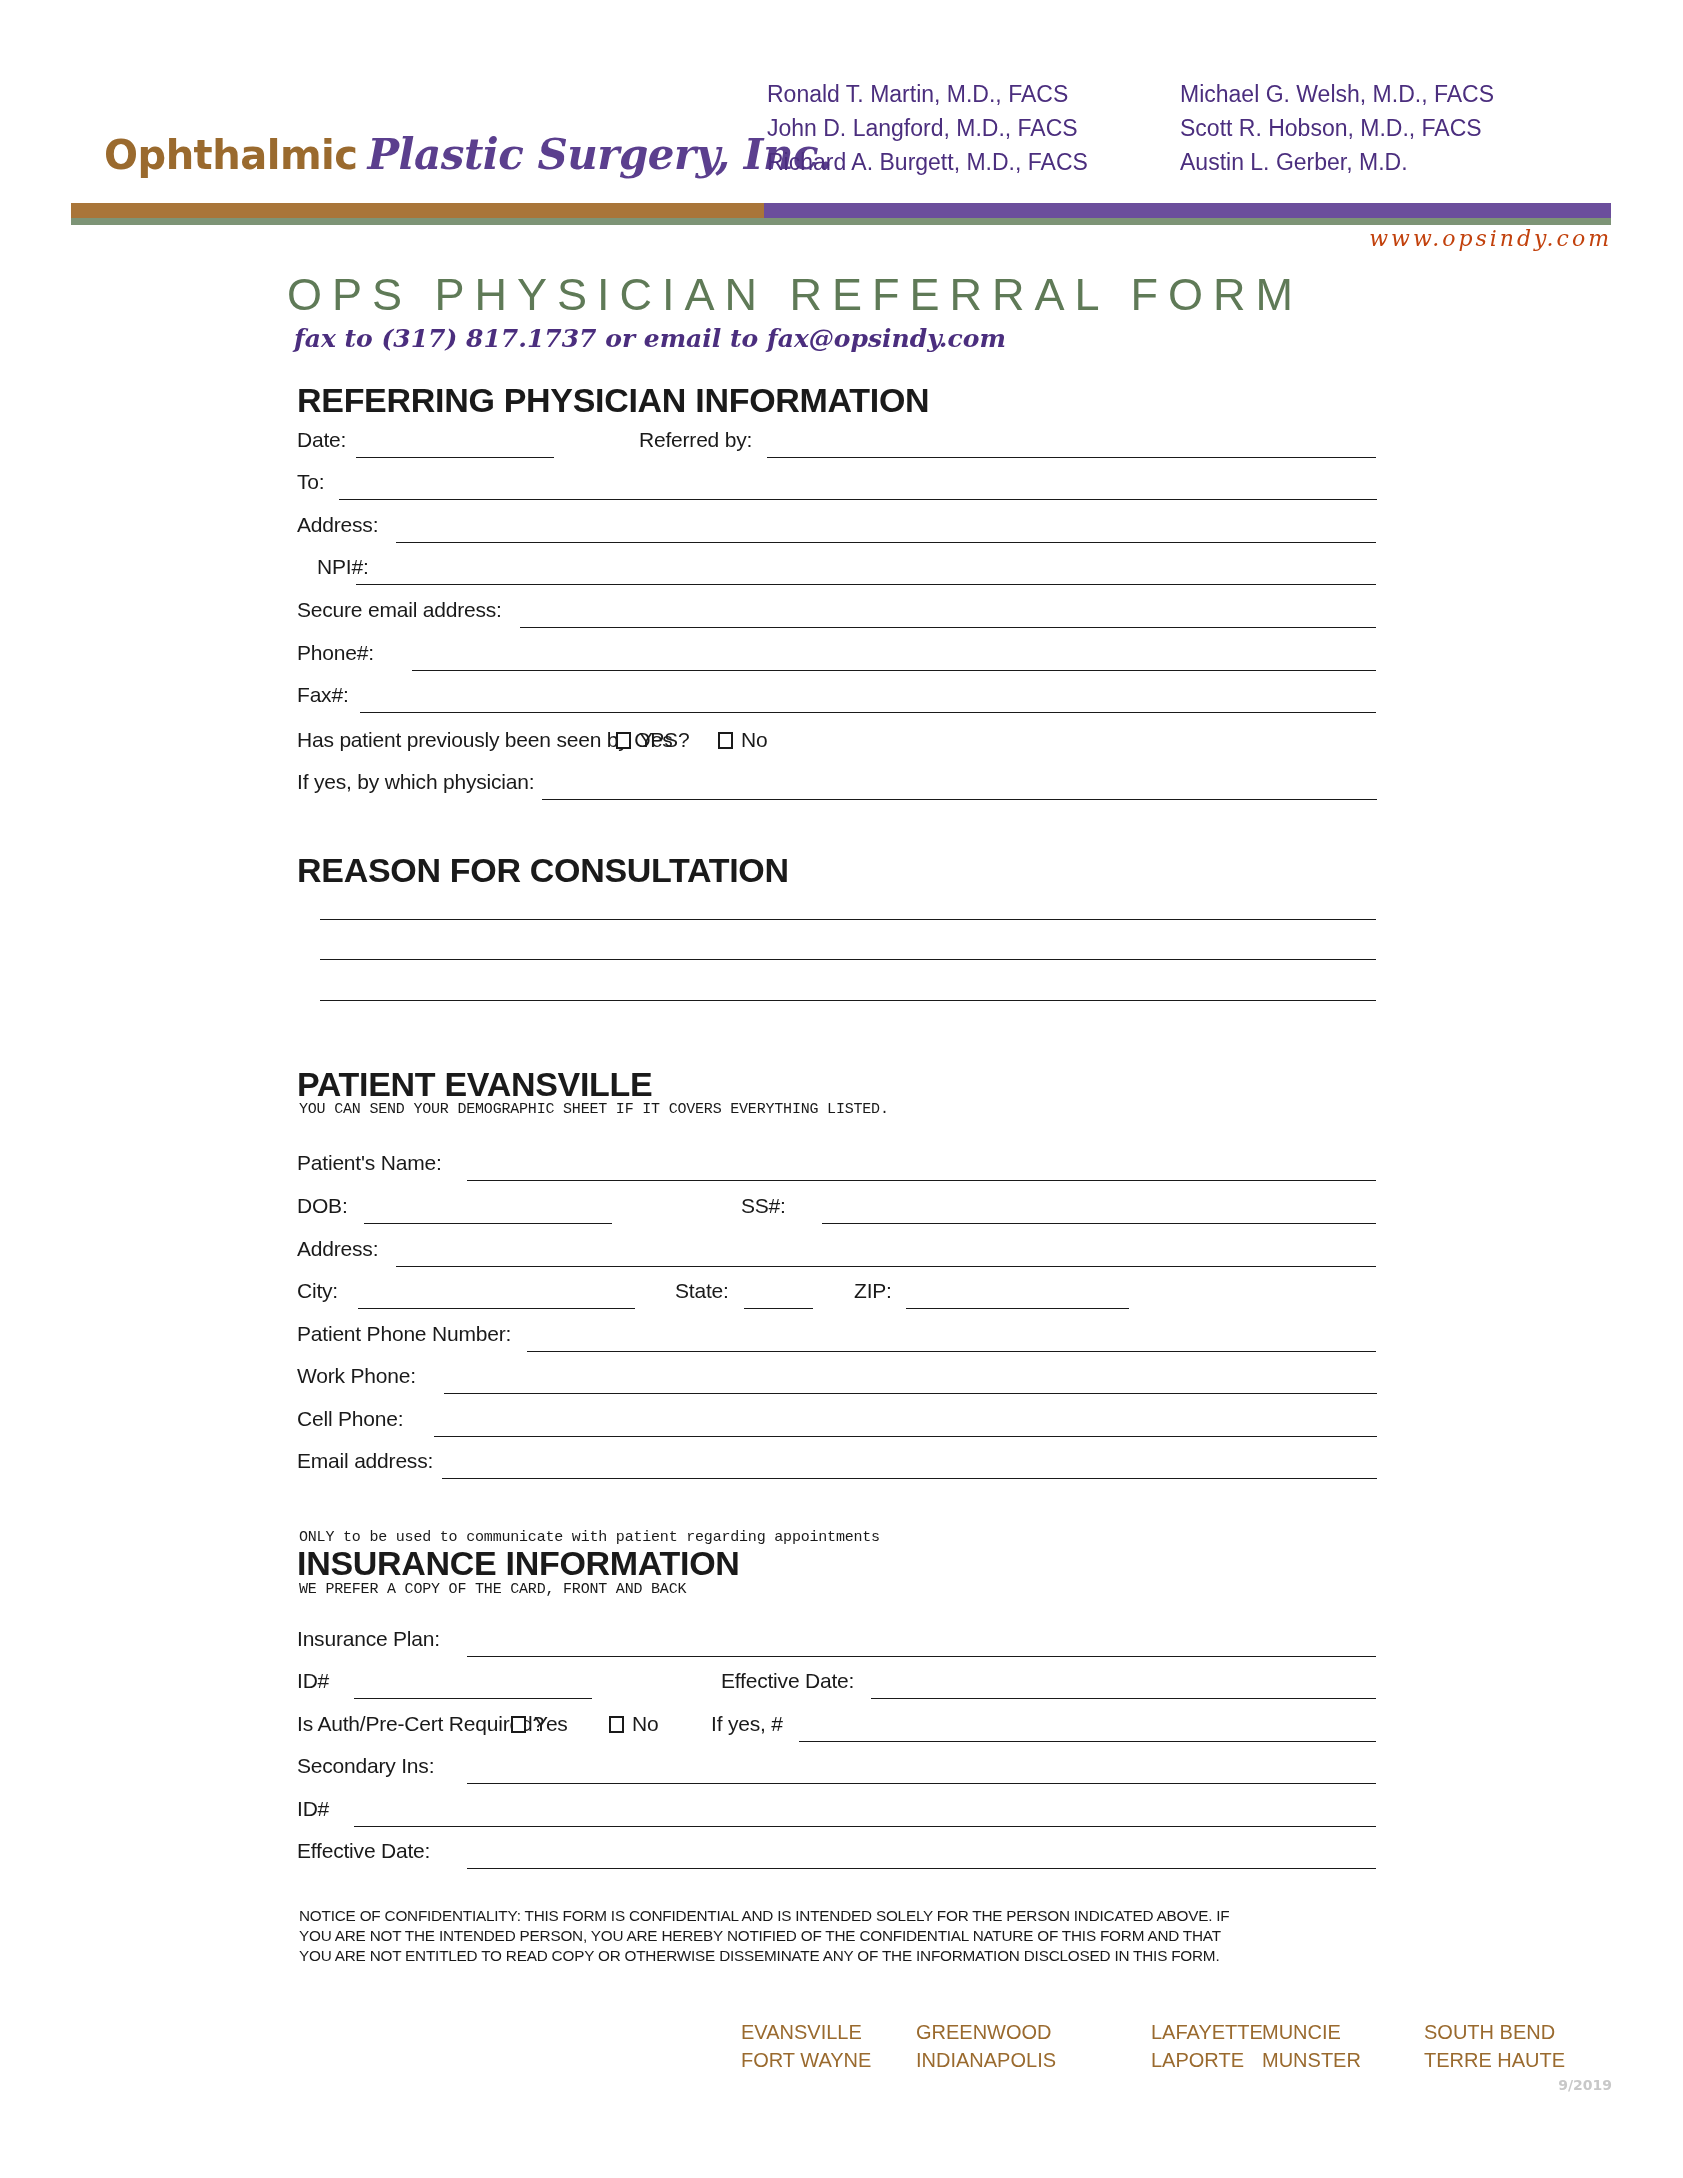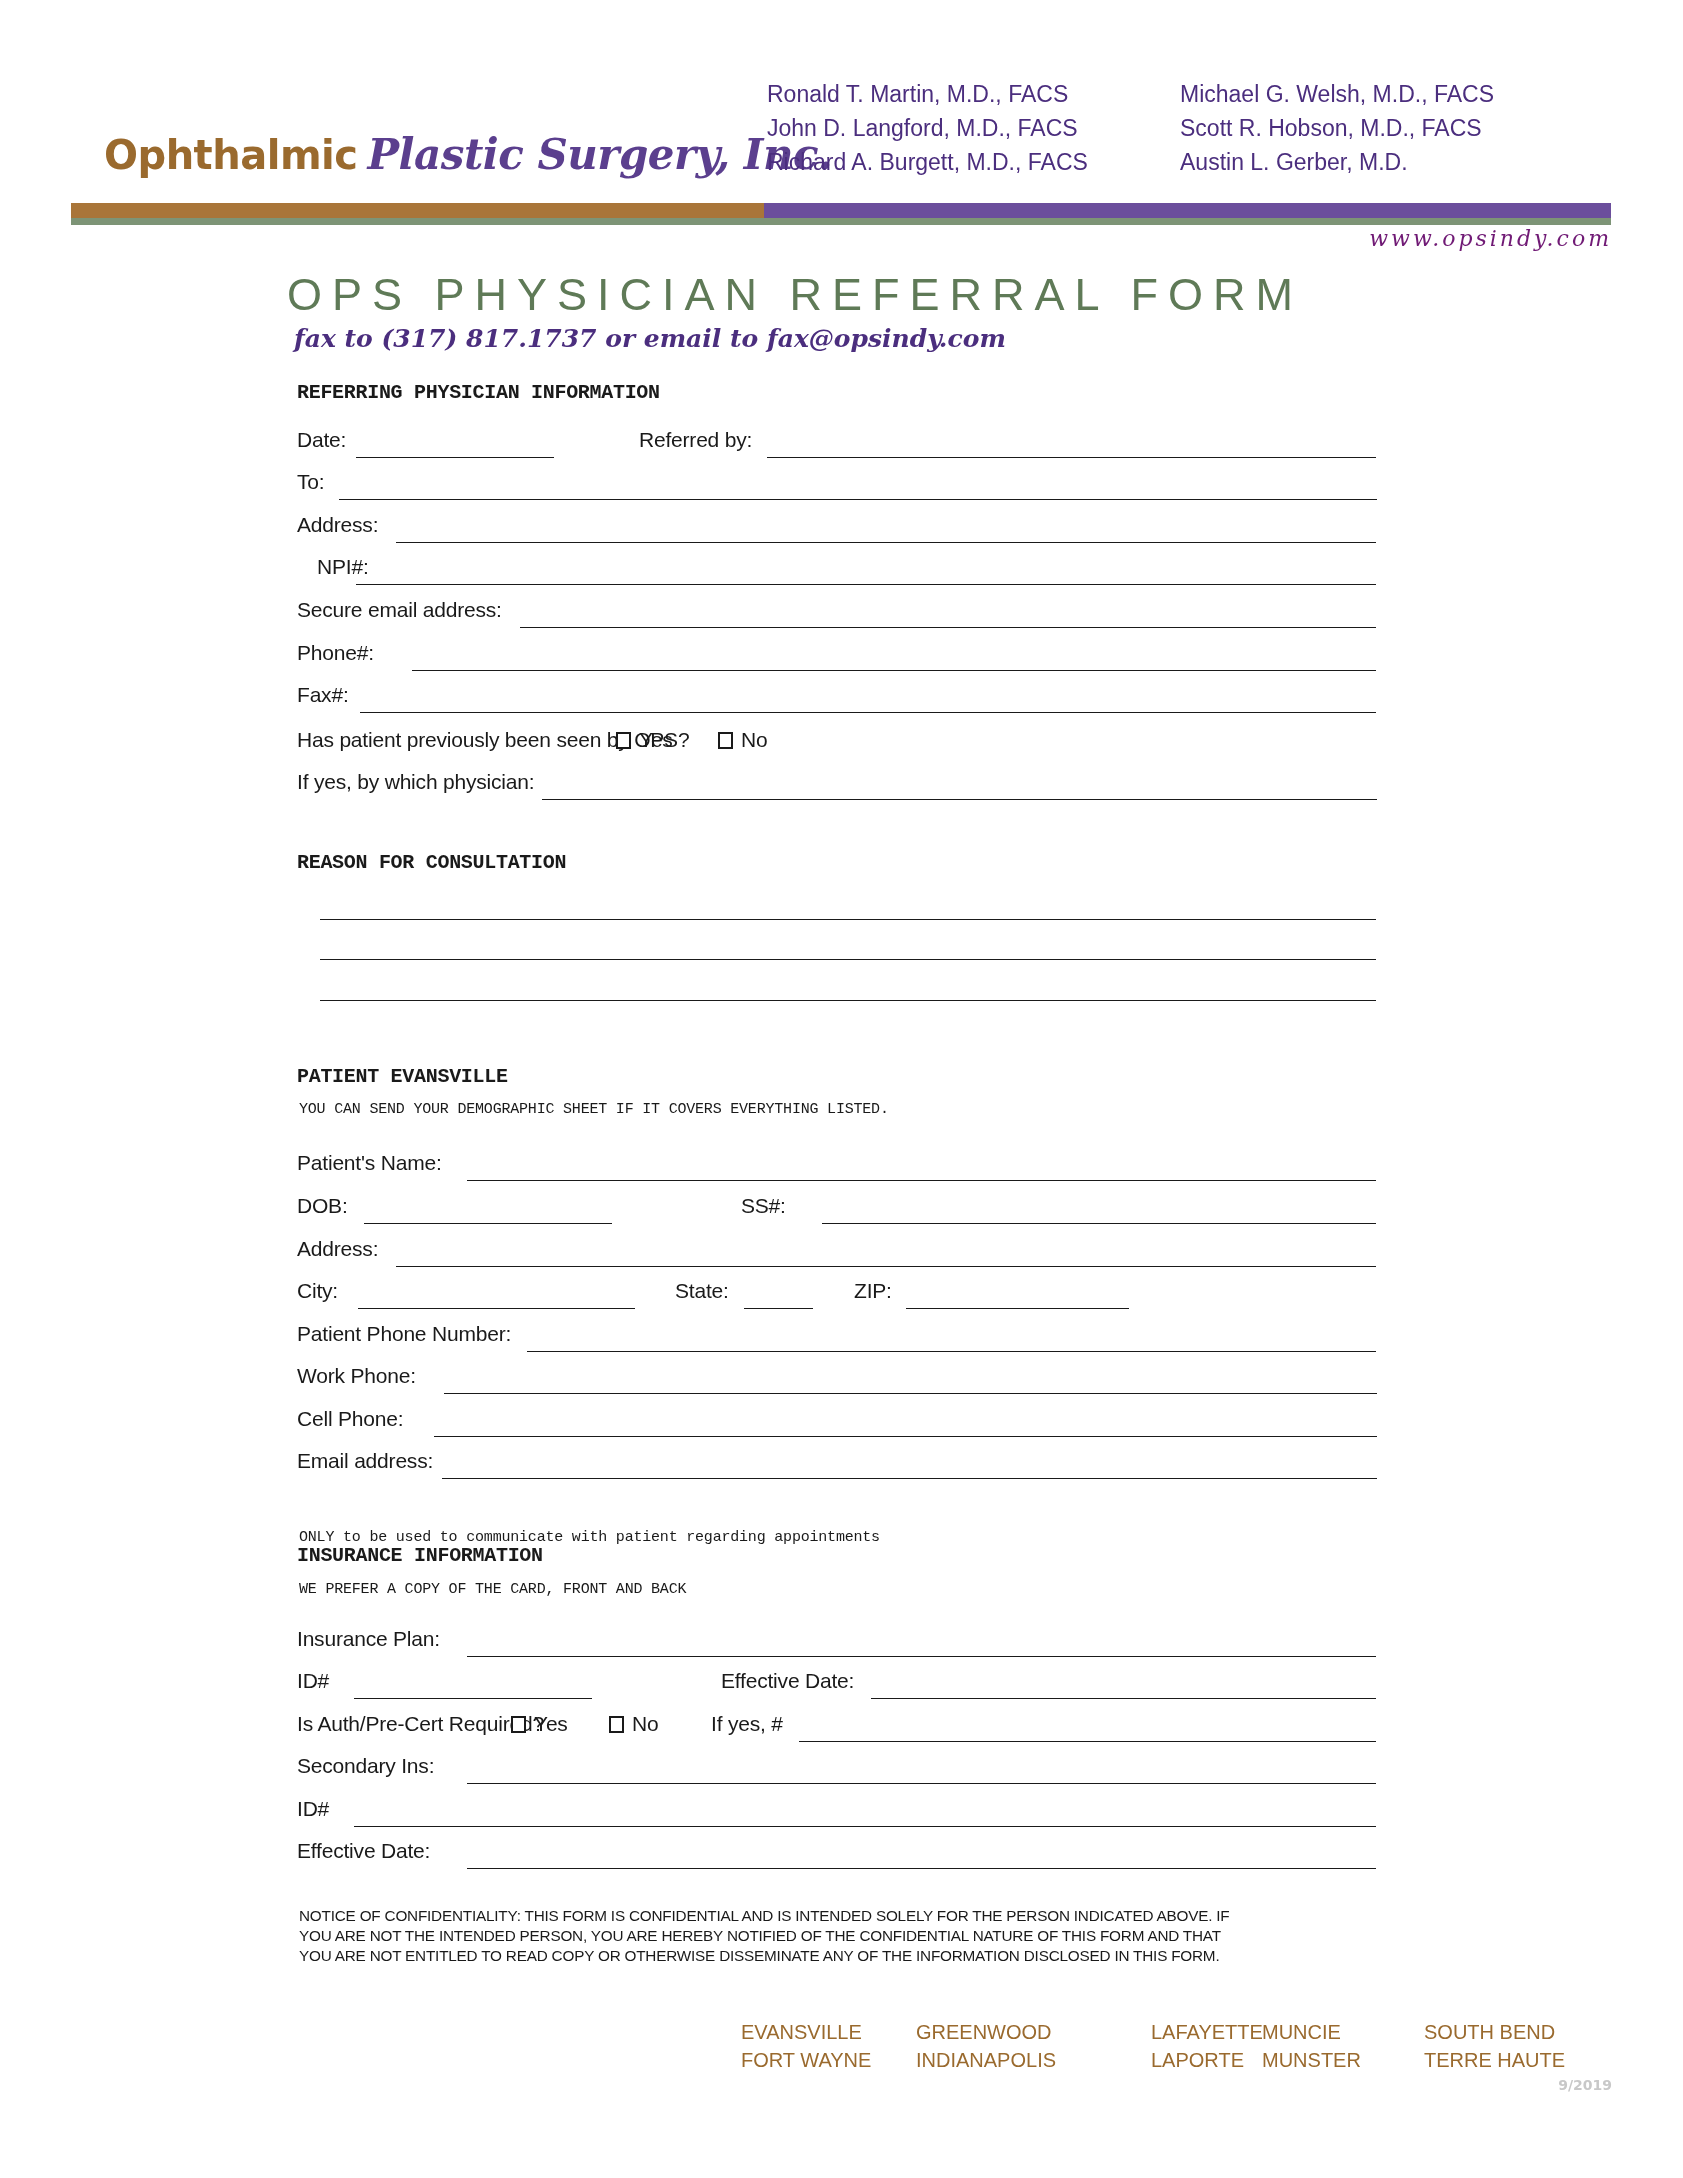--- a/index.html
+++ b/index.html
@@ -84,21 +84,21 @@
   }
 
   .website {
     position: absolute;
     right: 71px;
     top: 226px;
     font-family: "DejaVu Serif", serif;
     font-style: italic;
     font-size: 22px;
     letter-spacing: 3px;
-    color: #701a75;
+    color: #c2410c;
     white-space: nowrap;
   }
 
   
   .form-title {
     position: absolute;
     left: 287px;
     top: 269px;
     font-family: "Liberation Sans", sans-serif;
     font-weight: normal;
@@ -115,23 +115,23 @@
     font-style: italic;
     font-weight: bold;
     font-size: 25px;
     color: #4b2e7e;
     white-space: nowrap;
   }
 
   
   .section-head {
     position: absolute;
-    font-family: Liberation Mono, monospace;
-    font-weight: bold;
-    font-size: 20px;
+    font-family: Liberation Sans, sans-serif;
+    font-weight: bold;
+    font-size: 34px;
     color: #1a1a1a;
     letter-spacing: -0.3px;
     white-space: nowrap;
   }
   .section-note {
     position: absolute;
     font-family: Liberation Mono, monospace;
     font-size: 15px;
     color: #1a1a1a;
     letter-spacing: -0.2px;

